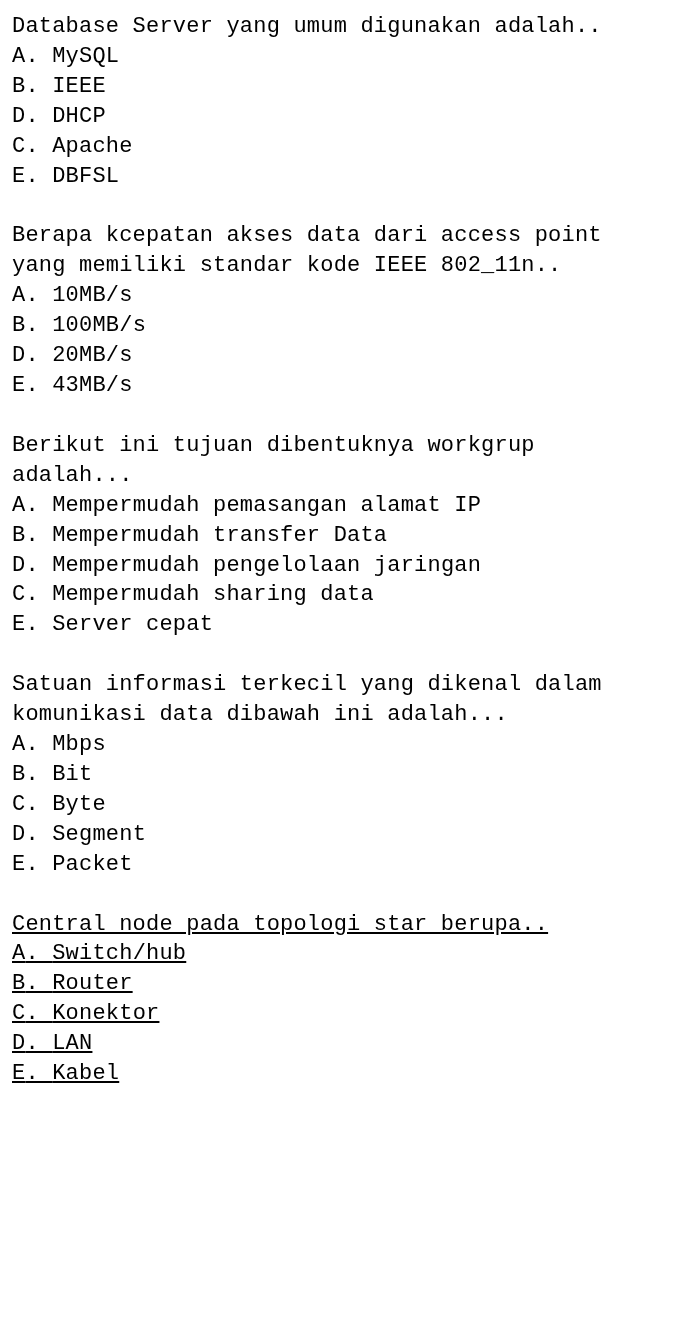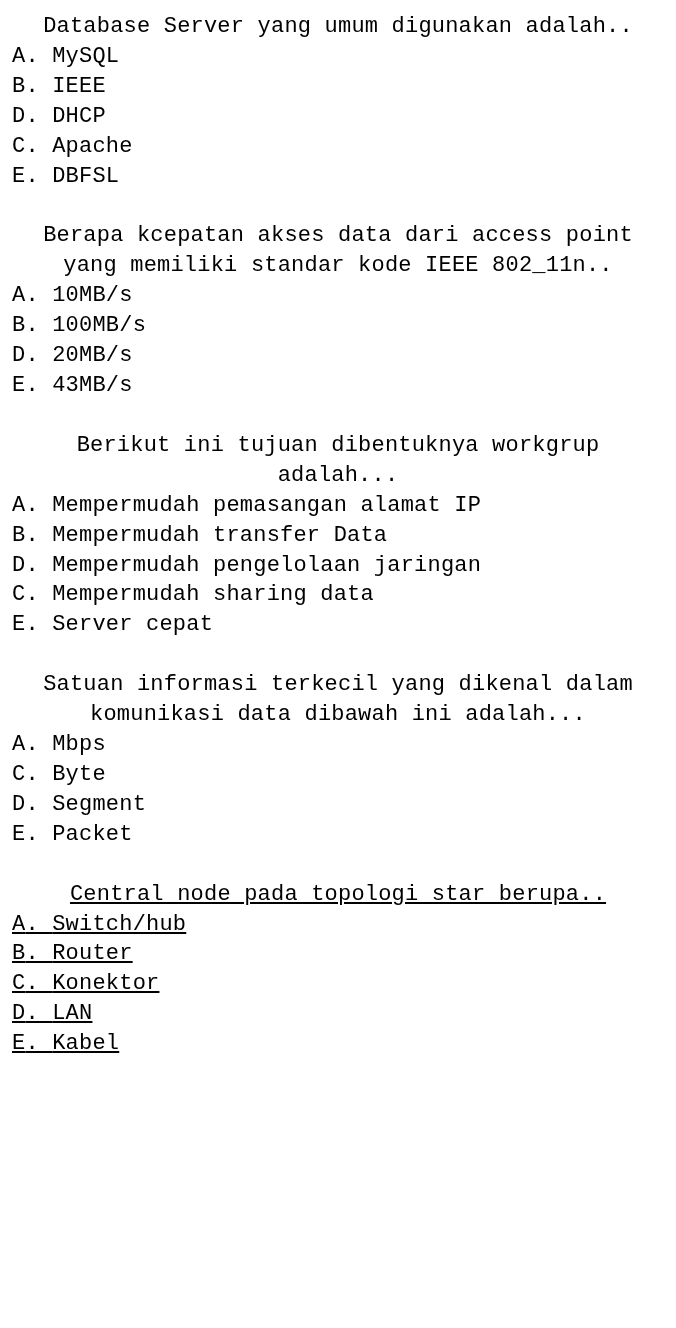--- a/index.html
+++ b/index.html
@@ -20,21 +20,20 @@
     .question-block {
       margin-bottom: 30px;
     }
     .question-block:last-child {
       margin-bottom: 0;
       text-decoration: underline;
     }
     .question-text {
       white-space: pre-wrap;
       word-wrap: break-word;
-      text-align: center;
     }
     .options {
       margin-top: 0;
     }
     .option-line {
       white-space: pre;
     }
   </style>
 </head>
 <body>
@@ -66,20 +65,21 @@
         <div class="option-line"><span>B</span><span>. </span><span>Mempermudah transfer Data</span></div>
         <div class="option-line"><span>D</span><span>. </span><span>Mempermudah pengelolaan jaringan</span></div>
         <div class="option-line"><span>C</span><span>. </span><span>Mempermudah sharing data</span></div>
         <div class="option-line"><span>E</span><span>. </span><span>Server cepat</span></div>
       </div>
     </div>
     <div class="question-block">
       <div class="question-text">Satuan informasi terkecil yang dikenal dalam komunikasi data dibawah ini adalah...</div>
       <div class="options">
         <div class="option-line"><span>A</span><span>. </span><span>Mbps</span></div>
+        <div class="option-line"><span>B</span><span>. </span><span>Bit</span></div>
         <div class="option-line"><span>C</span><span>. </span><span>Byte</span></div>
         <div class="option-line"><span>D</span><span>. </span><span>Segment</span></div>
         <div class="option-line"><span>E</span><span>. </span><span>Packet</span></div>
       </div>
     </div>
     <div class="question-block">
       <div class="question-text">Central node pada topologi star berupa..</div>
       <div class="options">
         <div class="option-line"><span>A</span><span>. </span><span>Switch/hub</span></div>
         <div class="option-line"><span>B</span><span>. </span><span>Router</span></div>

